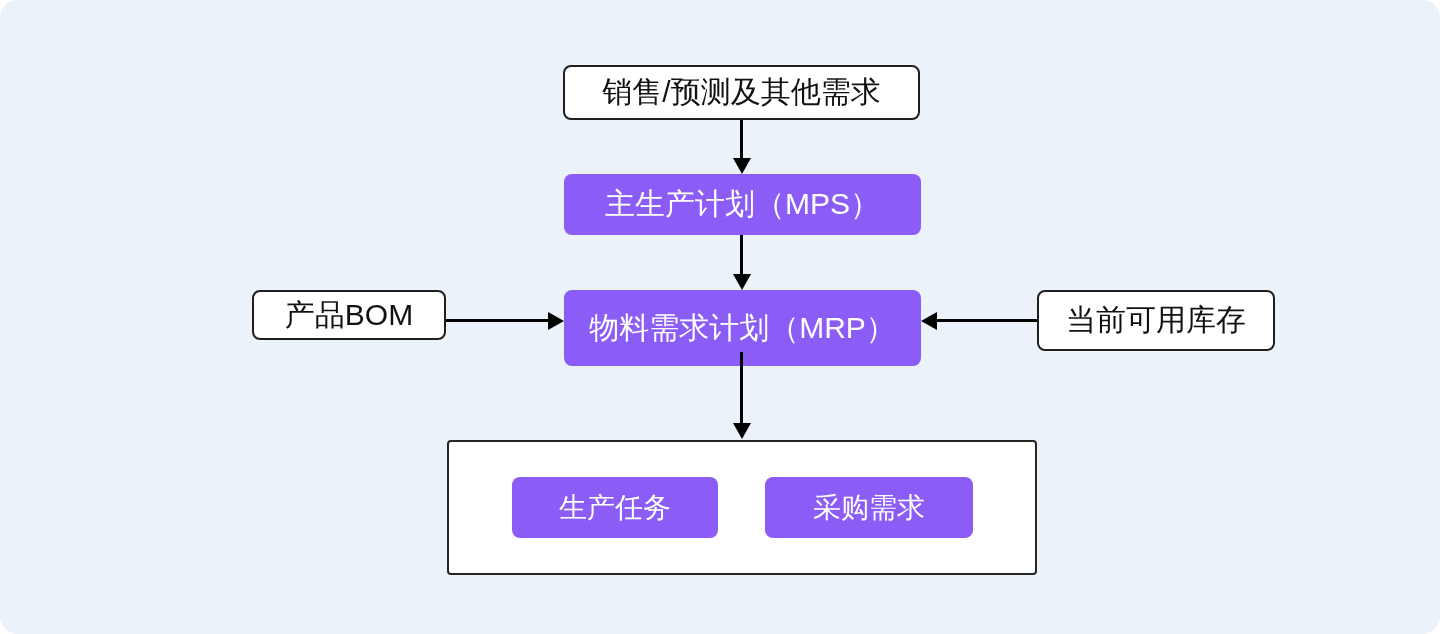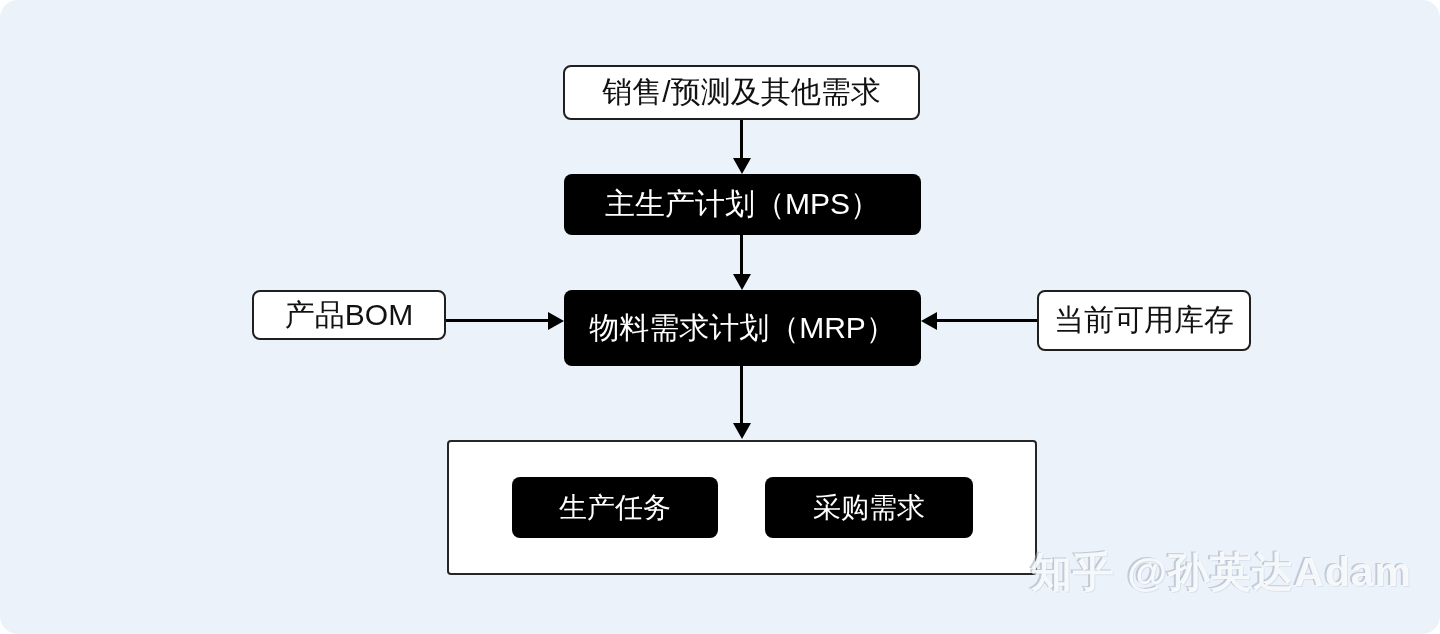--- a/index.html
+++ b/index.html
@@ -17,33 +17,33 @@
   }
   .node {
     position: absolute; display: flex; align-items: center; justify-content: center;
     text-align: center; white-space: nowrap;
   }
   .node-white {
     background: #ffffff; border: 2px solid #1f1f1f; border-radius: 8px;
     color: #111111; font-size: 30px; font-weight: 500;
   }
   .node-green {
-    background: #000000; border-radius: 8px;
+    background: #8b5cf6; border-radius: 8px;
     color: #ffffff; font-size: 30px; font-weight: 500;
   }
   .outputs-box {
     position: absolute; background: #ffffff; border: 2px solid #262626;
     border-radius: 4px;
   }
   
   .n-demand  { left: 563px; top: 65px;  width: 357px; height: 55px; }
   .n-mps     { left: 564px; top: 174px; width: 357px; height: 61px; }
   .n-mrp     { left: 564px; top: 290px; width: 357px; height: 76px; }
   .n-bom     { left: 252px; top: 290px; width: 194px; height: 50px; }
-  .n-inv     { left: 1037px; top: 290px; width: 214px; height: 61px; }
+  .n-inv     { left: 1037px; top: 290px; width: 238px; height: 61px; }
   .n-outputs { left: 447px; top: 440px; width: 590px; height: 135px; }
   .n-prod    { left: 512px; top: 477px; width: 206px; height: 61px; font-size: 28px; }
   .n-purch   { left: 765px; top: 477px; width: 208px; height: 61px; font-size: 28px; }
   
   .arrow-line-v { position: absolute; width: 3px; background: #000000; }
   .arrow-line-h { position: absolute; height: 3px; background: #000000; }
   .arrow-head { position: absolute; width: 0; height: 0; }
   .head-down  { border-left: 9px solid transparent; border-right: 9px solid transparent; border-top: 16px solid #000000; }
   .head-right { border-top: 9px solid transparent; border-bottom: 9px solid transparent; border-left: 16px solid #000000; }
   .head-left  { border-top: 9px solid transparent; border-bottom: 9px solid transparent; border-right: 16px solid #000000; }
@@ -106,14 +106,13 @@
   <div class="arrow-head head-down a3-head"></div>
 
   <div class="outputs-box n-outputs"></div>
   <div class="node node-green n-prod">
     <span>生产任务</span>
   </div>
   <div class="node node-green n-purch">
     <span>采购需求</span>
   </div>
 
-  <div class="watermark">知乎 @孙英达Adam</div>
 </div>
 
 </body></html>

